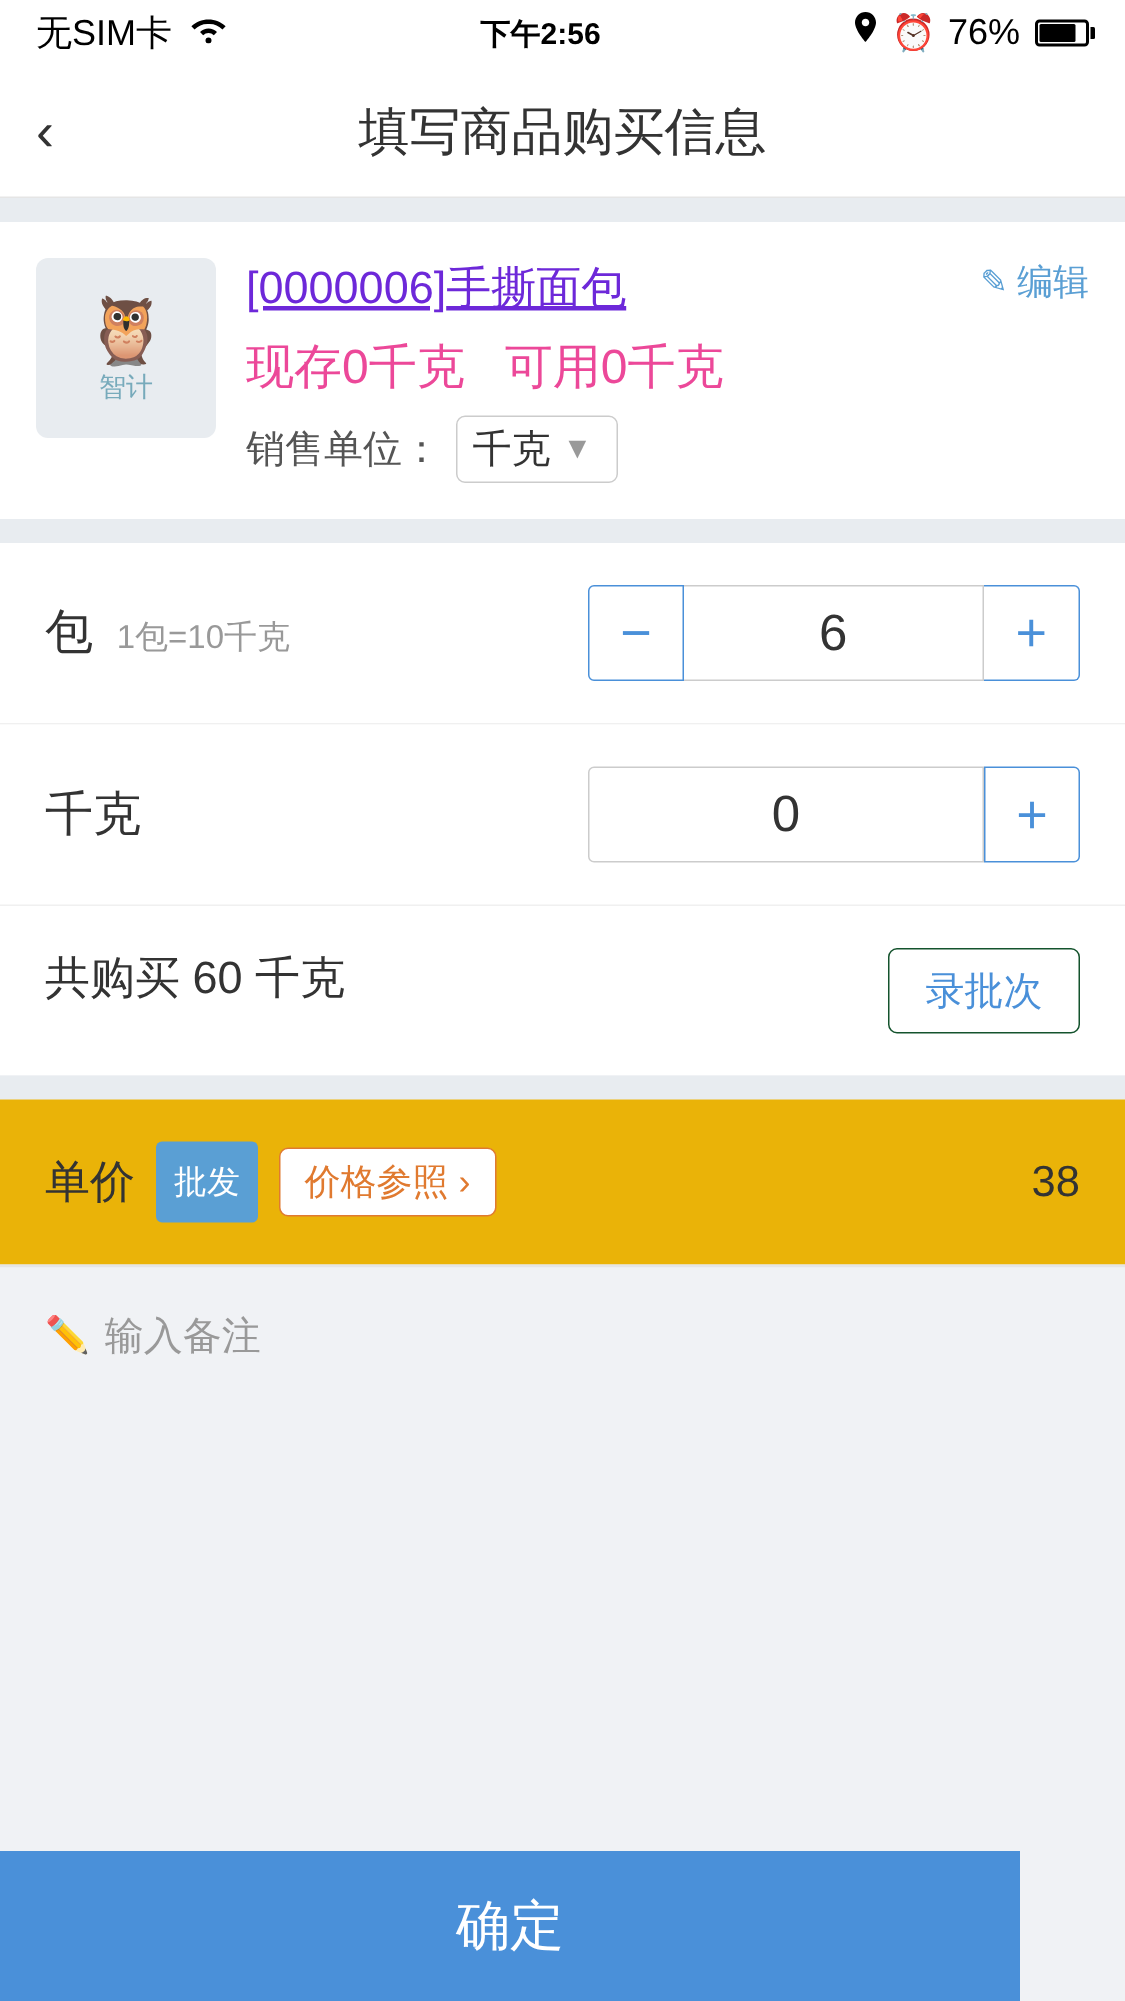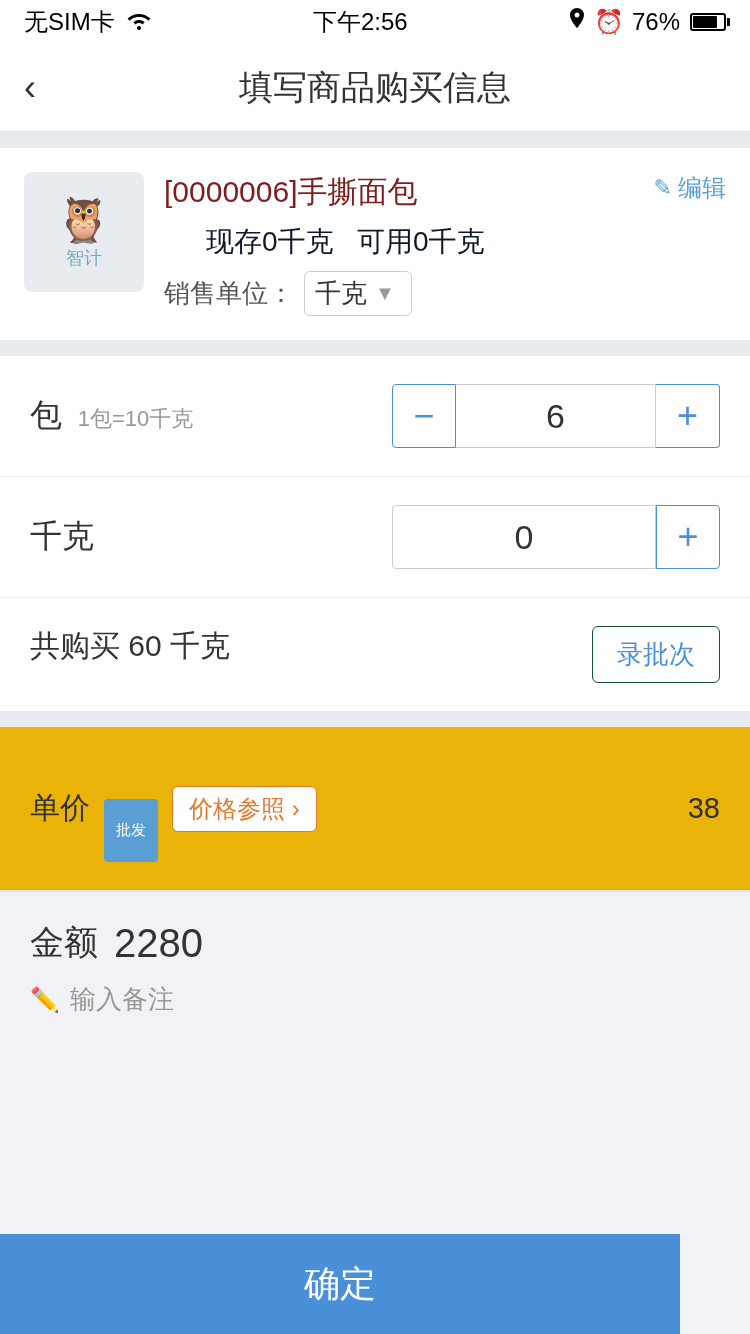--- a/index.html
+++ b/index.html
@@ -19,21 +19,21 @@
       height: 44px;
       background: #fff;
       display: flex;
       align-items: center;
       justify-content: space-between;
       padding: 0 24px;
       font-size: 24px;
       color: #000;
     }
     .status-left { display: flex; align-items: center; gap: 10px; }
-    .status-center { font-size: 24px; font-weight: 400; }
+    .status-center { font-size: 20px; font-weight: 700; }
     .status-right { display: flex; align-items: center; gap: 8px; font-size: 24px; }
     .battery-icon {
       display: inline-block;
       width: 36px; height: 18px;
       border: 2px solid #000;
       border-radius: 3px;
       position: relative;
       margin-left: 2px;
     }
     .battery-icon::after {
@@ -105,22 +105,22 @@
     }
     .product-thumb-inner {
       display: flex;
       flex-direction: column;
       align-items: center;
       color: #aab;
       font-size: 18px;
     }
     .owl-icon { font-size: 44px; color: #7ab; }
     .product-info { flex: 1; }
-    .product-name { font-size: 30px; font-weight: 500; color: #7f1d1d; margin-bottom: 10px; }
-    .product-stock { font-size: 28px; color: #0f172a; margin-bottom: 10px; margin-left: 42px; }
+    .product-name { font-size: 30px; font-weight: 500; color: #6d28d9; margin-bottom: 10px; text-decoration: underline; }
+    .product-stock { font-size: 32px; color: #ec4899; margin-bottom: 10px; }
     .product-unit { display: flex; align-items: center; gap: 10px; font-size: 26px; color: #555; }
     .unit-select {
       border: 1px solid #ccc;
       border-radius: 6px;
       padding: 4px 16px 4px 10px;
       font-size: 26px;
       color: #333;
       background: #fff;
       position: relative;
       display: flex;
@@ -219,23 +219,22 @@
       padding: 28px 30px;
       display: flex;
       align-items: center;
       gap: 14px;
     }
     .price-label { font-size: 30px; color: #333; }
     .price-tag {
       background: #5a9fd4;
       color: #fff;
       border-radius: 4px;
-      padding: 22px 12px;
-      font-size: 15px;
-      margin-top: 44px;
+      padding: 12px 12px;
+      font-size: 22px;
     }
     .price-ref-btn {
       border: 1.5px solid #e07a30;
       border-radius: 6px;
       padding: 6px 16px;
       font-size: 24px;
       color: #e07a30;
       background: #fff;
       cursor: pointer;
       display: flex;
@@ -404,24 +403,20 @@
   <div class="price-section">
     <span class="price-label">单价</span>
     <span class="price-tag">批发</span>
     <button class="price-ref-btn">价格参照 ›</button>
     <span class="price-value">38</span>
   </div>
 
   <div class="divider" style="height:2px;background:#e5e5e5;"></div>
 
   <div class="amount-section">
-    <div class="amount-row">
-      <span>金额</span>
-      <span class="amount-value">2280</span>
-    </div>
     <div class="remark-row">
       <span class="pencil-icon">✏️</span>
       <span>输入备注</span>
     </div>
   </div>
 
   <div class="bottom-space"></div>
 
   <div class="confirm-bar">
     <span class="confirm-text">确定</span>

